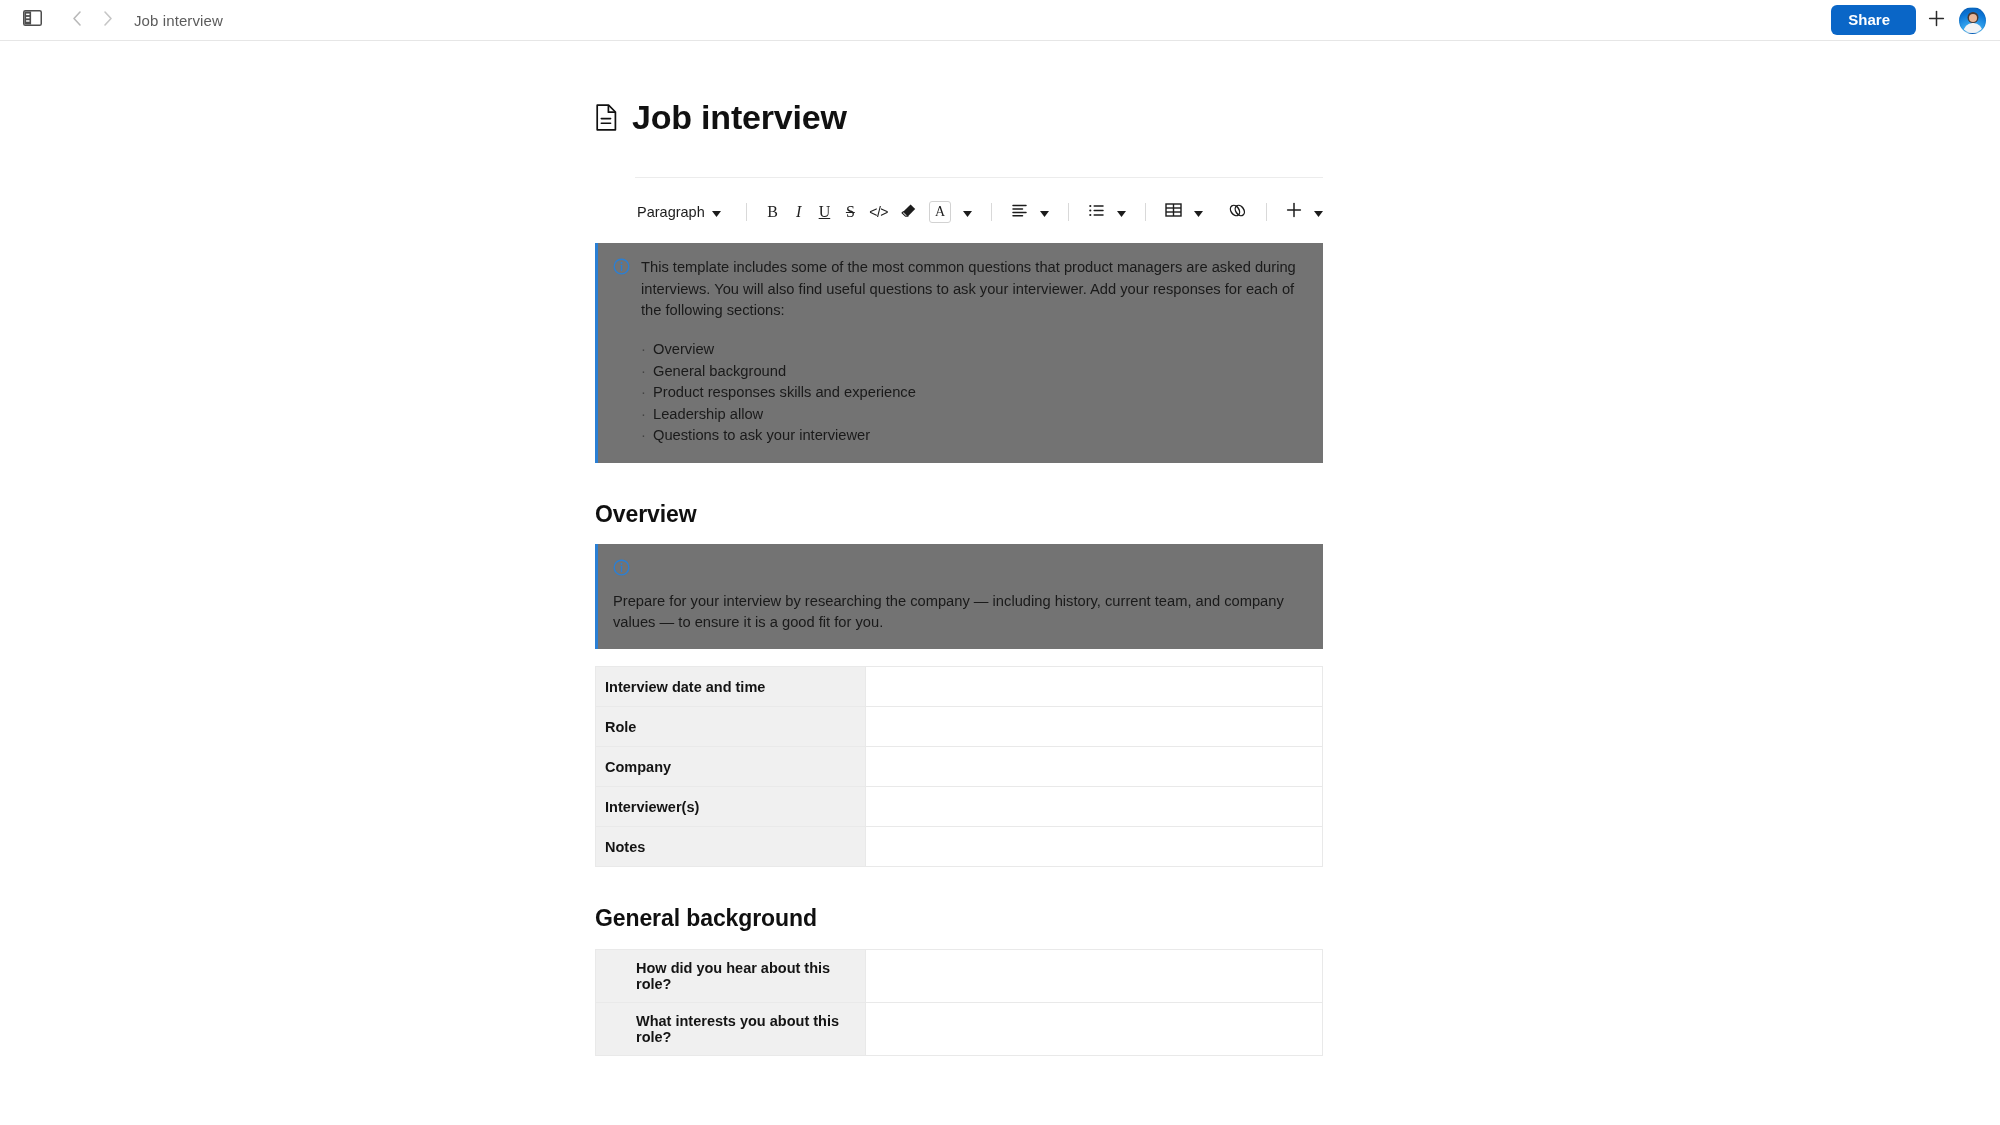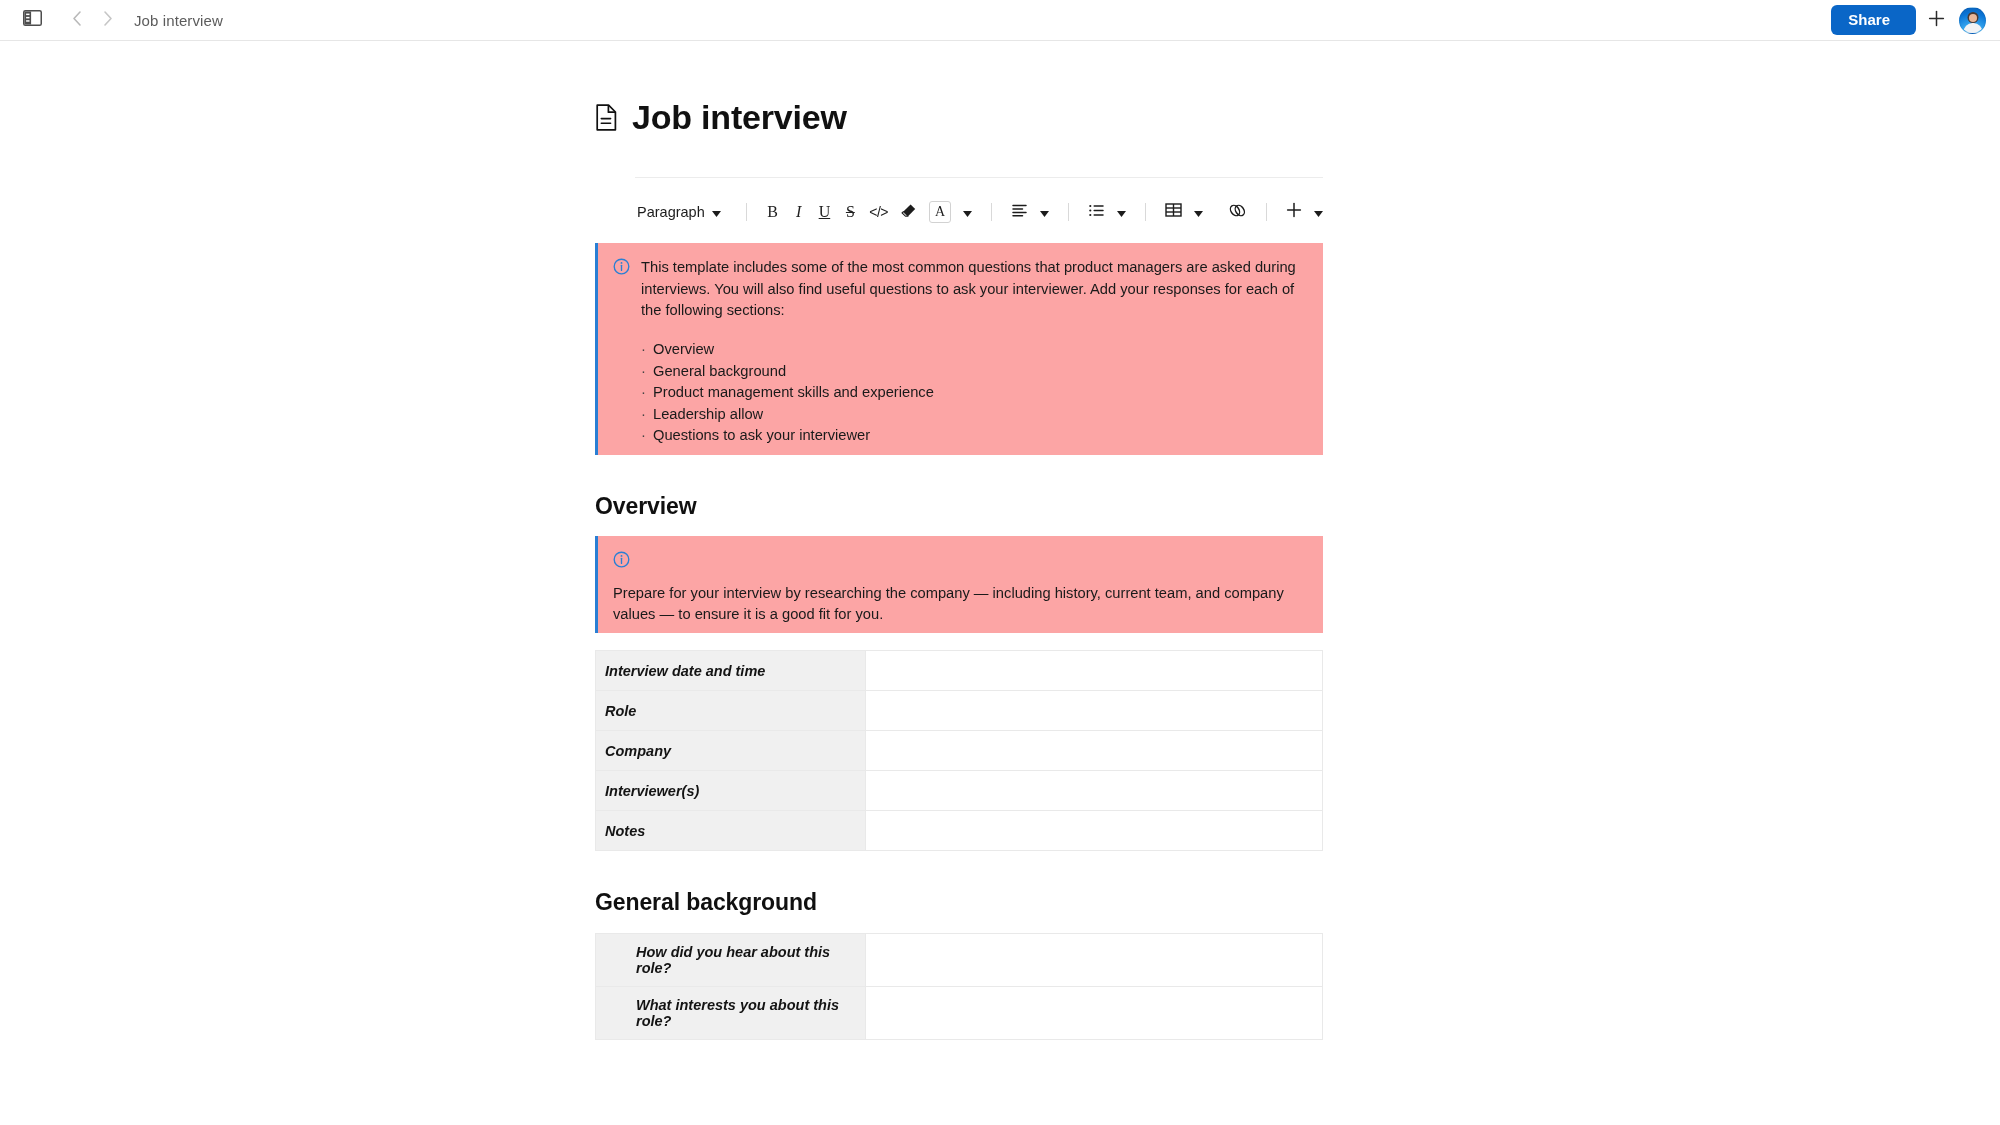--- a/index.html
+++ b/index.html
@@ -168,23 +168,23 @@
     color: #1c1c1c;
   }
   .glyph-b { font-family: "Liberation Serif", serif; font-size: 16px; }
   .glyph-i { font-family: "Liberation Serif", serif; font-size: 16px; font-style: italic; }
   .glyph-u { font-family: "Liberation Serif", serif; font-size: 16px; text-decoration: underline; }
   .glyph-s { font-family: "Liberation Serif", serif; font-size: 16px; text-decoration: line-through; }
   .glyph-code { font-family: "Liberation Sans", sans-serif; font-size: 14px; letter-spacing:-.5px; }
 
   
   .callout {
-    background: #fca5a5;
+    background: #737373;
     border-left: 3px solid #2a7fd4;
-    padding: 14px 16px 8px 15px;
+    padding: 14px 16px 16px 15px;
     display: flex;
     gap: 11px;
     align-items: flex-start;
     color: #1c1c1c;
   }
   .callout-body {
     font-size: 14.7px;
     line-height: 1.45;
     color: #1a1a1a;
     flex: 1;
@@ -235,21 +235,20 @@
     vertical-align: middle;
     padding: 9px 10px 9px 9px;
     font-size: 14.5px;
     color: #141414;
     height: 40px;
   }
   .doc-table td.k {
     background: #f0f0f0;
     font-weight: bold;
     width: 270px;
-    font-style: italic;
   }
   .doc-table td.v { background: #ffffff; }
   .row-tall td { height: 53px; vertical-align: top; }
   .row-tall td.k { padding-top: 10px; padding-left: 40px; }
 </style>
 </head>
 <body>
 
 <div class="topbar">
   <div class="topbar-left">
@@ -467,21 +466,21 @@
           <circle cx="8.5" cy="8.5" r="7.3" fill="none" stroke="#2a7fd4" stroke-width="1.35"></circle>
           <circle cx="8.5" cy="4.9" r="0.95" fill="#2a7fd4"></circle>
           <line x1="8.5" y1="7.3" x2="8.5" y2="12.4" stroke="#2a7fd4" stroke-width="1.35" stroke-linecap="round"></line>
         </svg>
       </span>
       <div class="callout-body">
         <div>This template includes some of the most common questions that product managers are asked during interviews. You will also find useful questions to ask your interviewer. Add your responses for each of the following sections:</div>
         <ul class="callout-list">
           <li>Overview</li>
           <li>General background</li>
-          <li>Product management skills and experience</li>
+          <li>Product responses skills and experience</li>
           <li>Leadership allow</li>
           <li>Questions to ask your interviewer</li>
         </ul>
       </div>
     </div>
 
     <div class="section-h">Overview</div>
 
     <div class="callout section-callout">
       <span class="info-icon">

